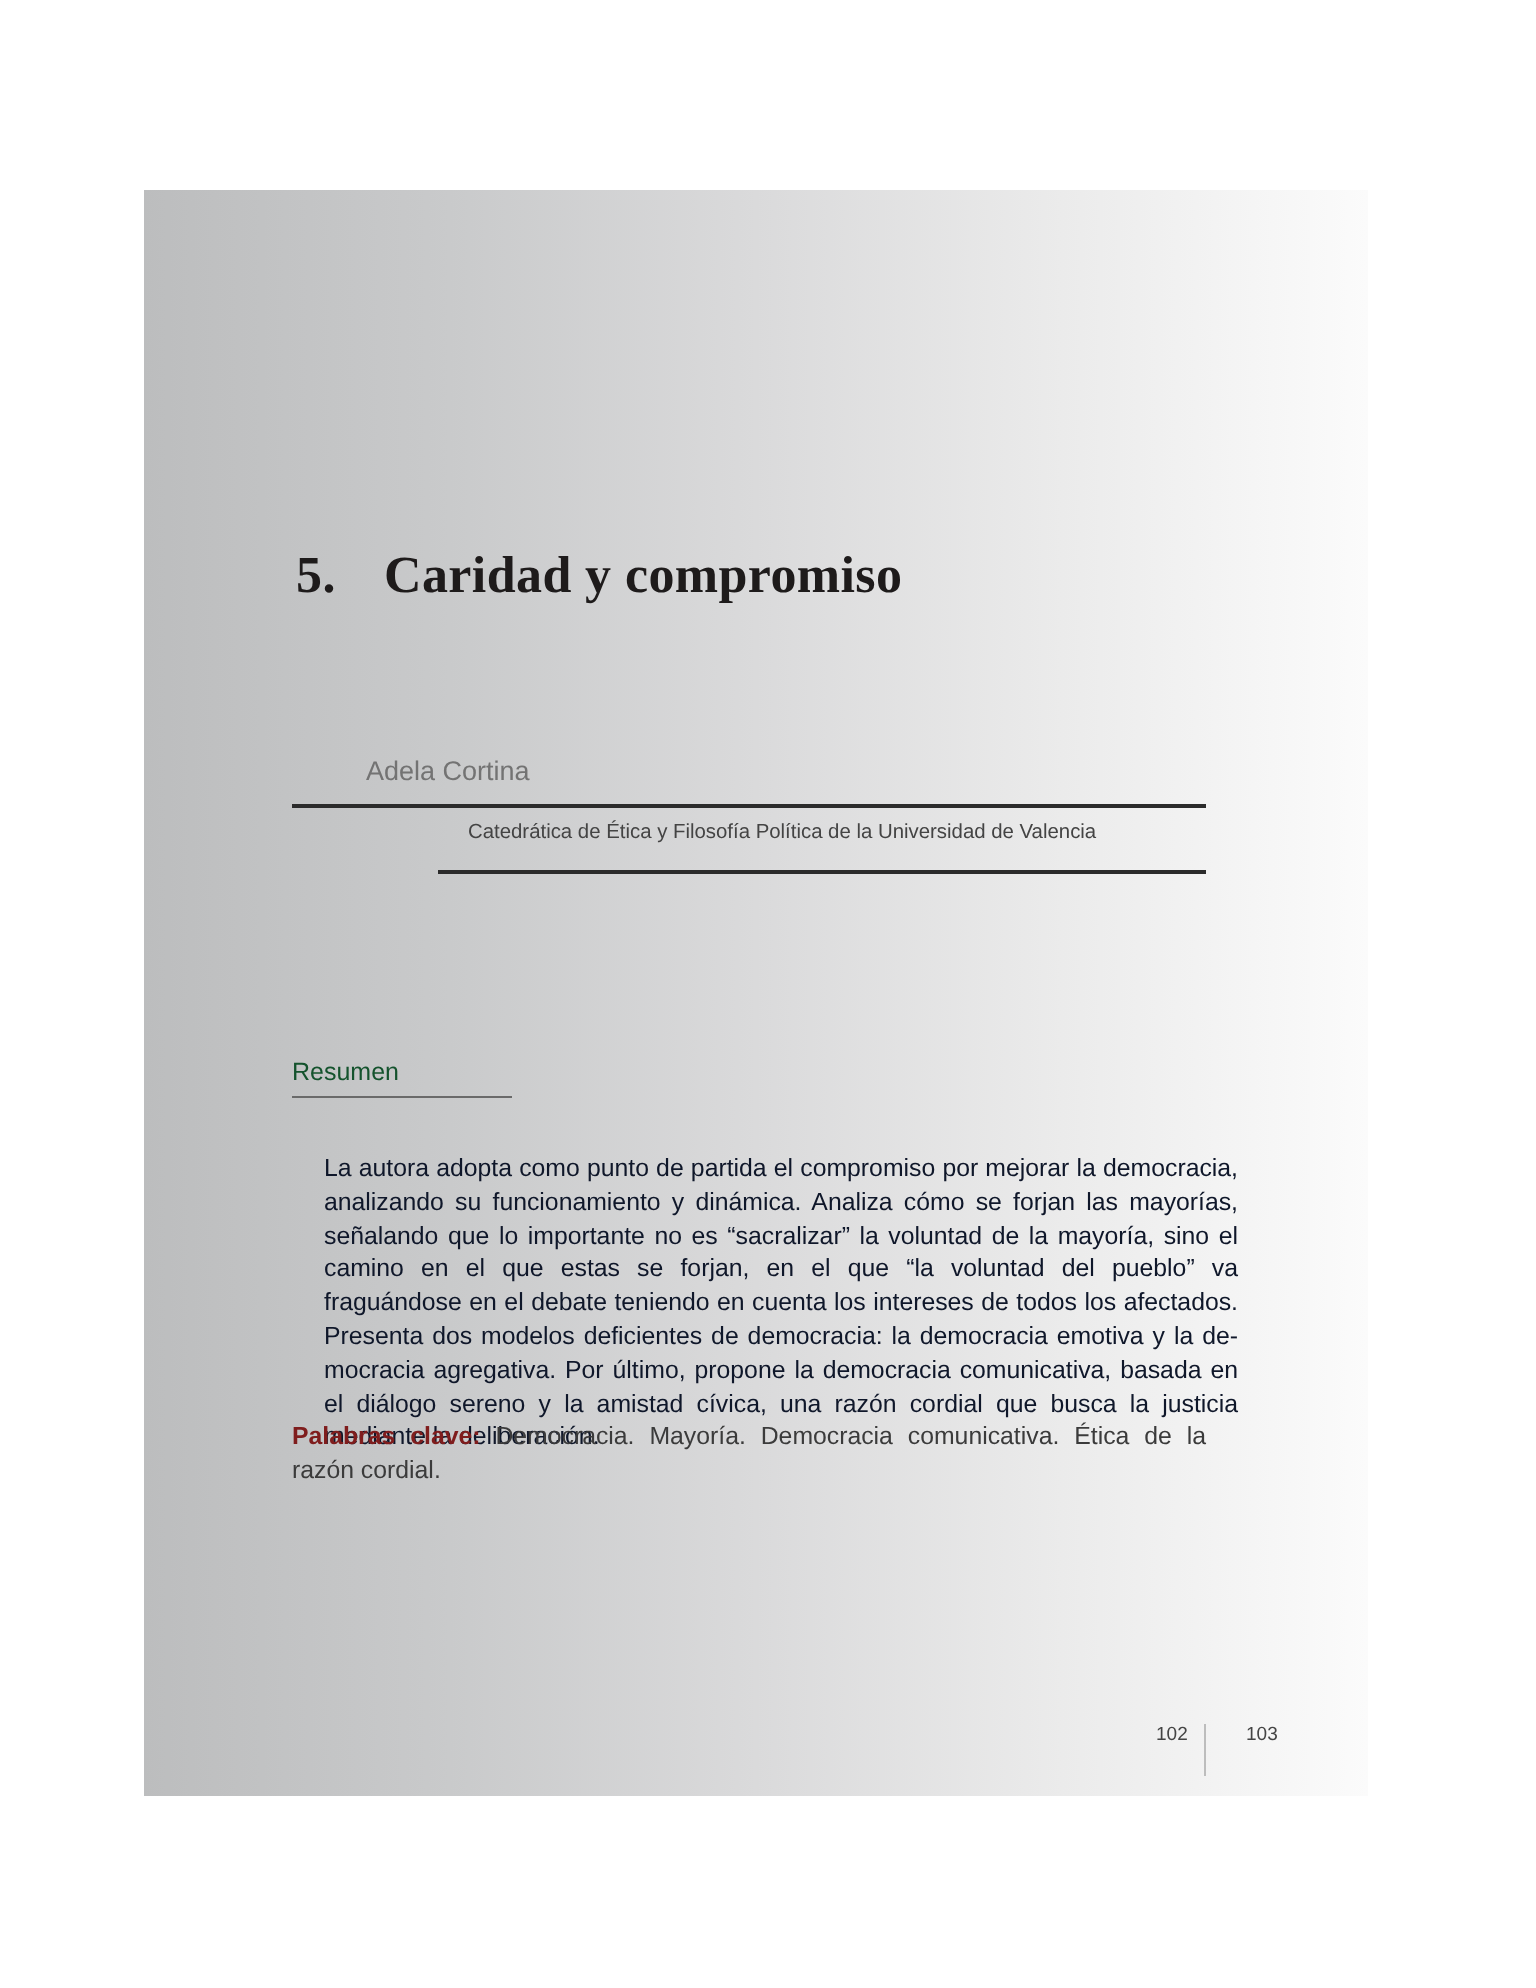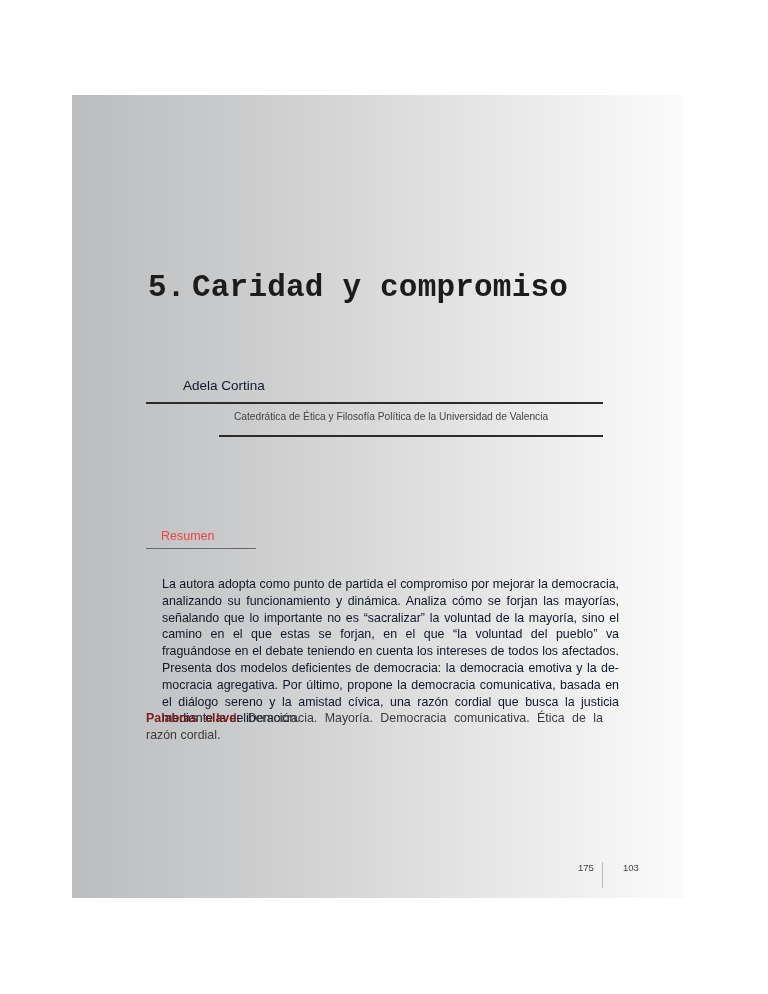--- a/index.html
+++ b/index.html
@@ -13,35 +13,35 @@
   .page-panel {
     position: absolute;
     left: 72px; top: 95px;
     width: 612px; height: 803px;
     background: linear-gradient(to right, #bcbdbe 0%, #c9cacb 25%, #dadadb 50%, #ebebeb 75%, #fbfbfb 100%);
   }
   .title {
     position: absolute;
     left: 148px; top: 270px;
     margin: 0;
-    font-family: Liberation Mono, monospace;
+    font-family: Liberation Serif, serif;
     font-weight: bold;
-    font-size: 31px;
+    font-size: 26px;
     line-height: 35px;
     color: #1e1b1b;
     letter-spacing: 0.2px;
   }
   .title .num { display: inline-block; width: 44px; }
   .title .line2 { display: block; padding-left: 44px; }
   .author {
     position: absolute;
     left: 183px; top: 378px;
     font-family: "Liberation Sans", sans-serif;
     font-size: 13.5px;
-    color: #0f172a;
+    color: #737373;
   }
   .rule {
     position: absolute;
     height: 1.5px;
     background: #2b2b2b;
   }
   .rule-1 { left: 146px; top: 402px; width: 457px; }
   .rule-2 { left: 219px; top: 435px; width: 384px; }
   .affiliation {
     position: absolute;
@@ -50,22 +50,21 @@
     font-size: 10.2px;
     color: #444;
     white-space: nowrap;
     margin-left: 15px;
   }
   .resumen-heading {
     position: absolute;
     left: 146px; top: 529px;
     font-family: "Liberation Sans", sans-serif;
     font-size: 12.5px;
-    color: #ef4444;
-    margin-left: 15px;
+    color: #14532d;
   }
   .resumen-rule {
     position: absolute;
     left: 146px; top: 548px;
     width: 110px; height: 1px;
     background: #6a6a6a;
   }
   .abstract {
     position: absolute;
     left: 146px; top: 560px;
@@ -120,15 +119,15 @@
 <div class="affiliation">Catedrática de Ética y Filosofía Política de la Universidad de Valencia</div>
 <div class="rule rule-2"></div>
 
 <div class="resumen-heading">Resumen</div>
 <div class="resumen-rule"></div>
 
 <p class="abstract">La autora adopta como punto de partida el compromiso por mejorar la demo­cracia, analizando su funcionamiento y dinámica. Analiza cómo se forjan las ma­yorías, señalando que lo importante no es “sacralizar” la voluntad de la mayoría, sino el camino en el que estas se forjan, en el que “la voluntad del pueblo” va fraguándose en el debate teniendo en cuenta los intereses de todos los afectados. Presenta dos modelos deficientes de democracia: la democracia emotiva y la de­mocracia agregativa. Por último, propone la democracia comunicativa, basada en el diálogo sereno y la amistad cívica, una razón cordial que busca la justicia mediante la deliberación.</p>
 
 <p class="keywords"><span class="kw-label">Palabras clave:</span><span> Democracia. Mayoría. Democracia comunicativa. Ética de la razón cordial.</span></p>
 
-<div class="page-num page-num-left">175</div>
+<div class="page-num page-num-left">102</div>
 <div class="page-sep"></div>
 <div class="page-num page-num-right">103</div>
 
 </body></html>

